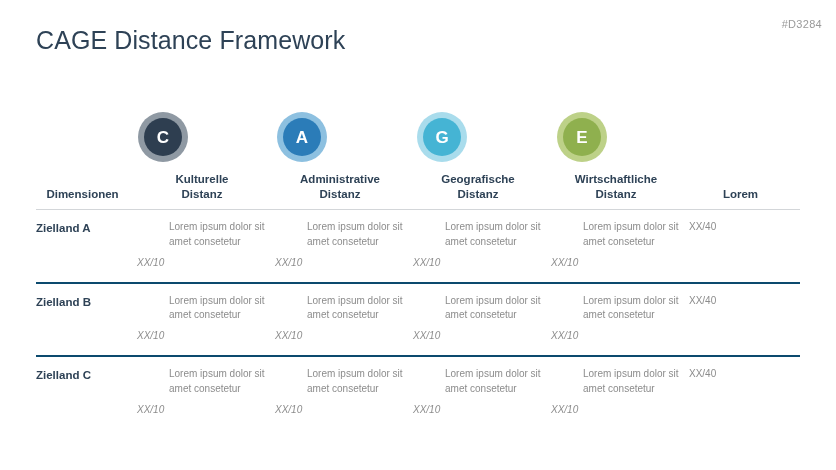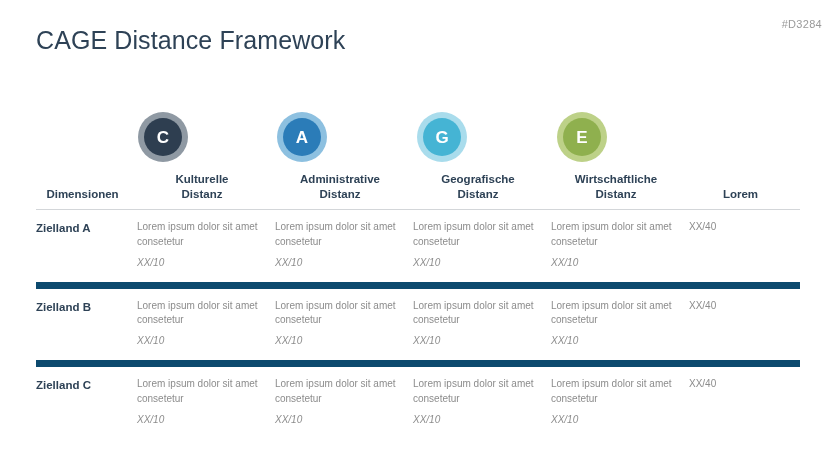--- a/index.html
+++ b/index.html
@@ -95,38 +95,39 @@
     padding: 0 8px 7px 0;
     line-height: 1.32;
     border-bottom: 1.6px solid #d3d6d9;
   }
   .tbl td {
     vertical-align: top;
     font-size: 10px;
     color: #8c8c8c;
     padding: 10px 10px 12px 0;
     line-height: 1.42;
-    border-bottom: 7px solid #0c4a6e;
+    border-bottom: 2px solid #0c4a6e;
   }
   .tbl tr:last-child td {
     border-bottom: none;
   }
   .tbl td.rowlabel {
     font-size: 11.5px;
     font-weight: bold;
     color: #2e4256;
     padding-top: 10px;
   }
   .cell-score {
     display: block;
     margin-top: 7px;
     font-style: italic;
   }
   .cell-text {
     display: block;
+    margin-left: 32px;
   }
 </style>
 </head>
 <body>
 
 <div class="slide">
 
   <div class="slide-code">#D3284</div>
 
   <div class="slide-title">CAGE Distance Framework</div>

